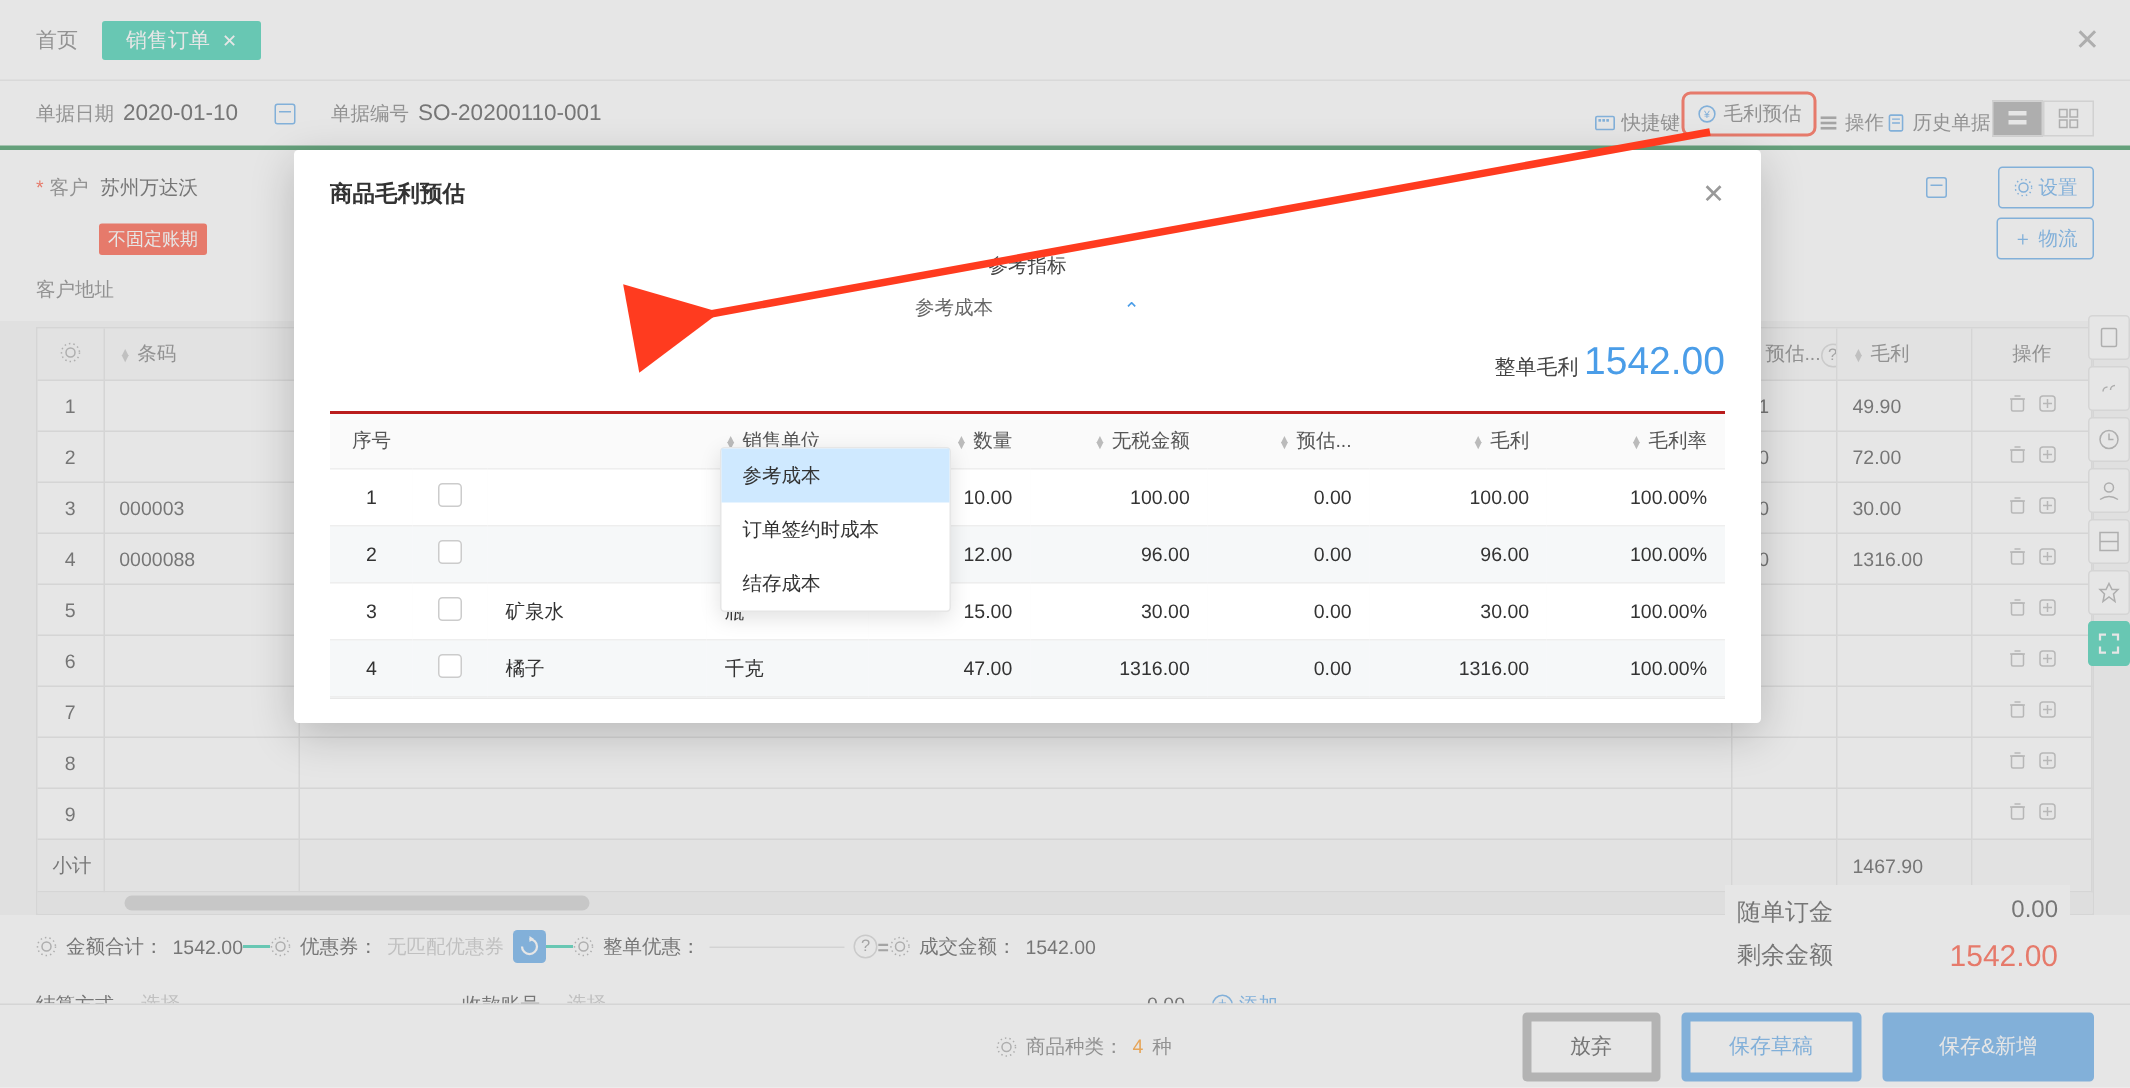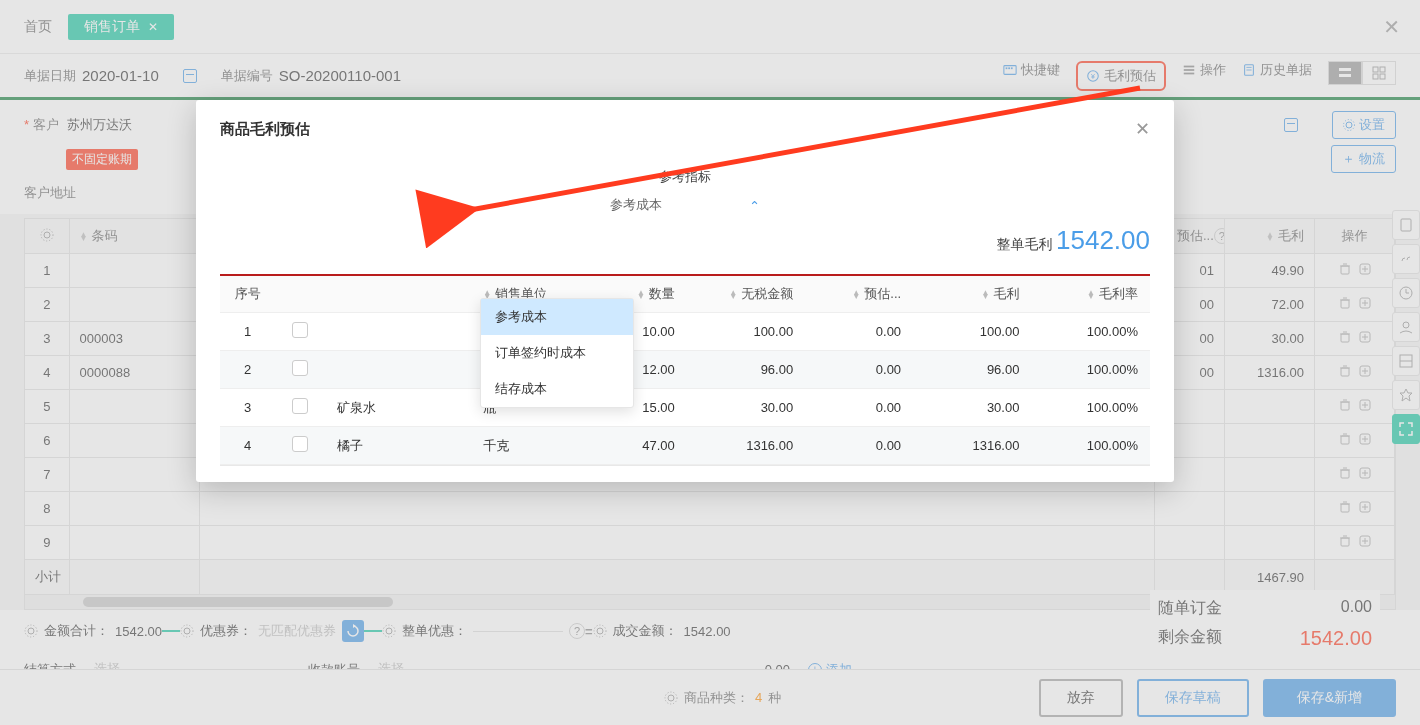--- a/index.html
+++ b/index.html
@@ -11,21 +11,21 @@
   .tab.active { background: #1ac7a2; color: #fff; border-radius: 2px; padding: 4px 16px; display: flex; align-items: center; gap: 8px; }
   .tab-close { font-size: 12px; }
   .topbar-close { margin-left: auto; font-size: 20px; color: #999; padding: 0 12px; cursor: pointer; }
   
   
   .doc-header { height: 46px; background: #fff; display: flex; align-items: center; padding: 0 24px; border-bottom: 3px solid #15803d; }
   .doc-header .label { color: #666; margin-right: 6px; }
   .doc-header .value { color: #333; margin-right: 24px; font-size: 15px; }
   .date-icon { width: 14px; height: 14px; border: 1px solid #4a9de8; border-radius: 2px; display: inline-block; margin-right: 24px; position: relative; }
   .date-icon::before { content:''; position:absolute; top:4px; left:2px; right:2px; height:1px; background:#4a9de8; }
-  .header-right { margin-left: auto; display: flex; align-items: flex-start; gap: 16px; }
+  .header-right { margin-left: auto; display: flex; align-items: flex-end; gap: 1px; }
   .header-action { color: #666; display: flex; align-items: center; gap: 4px; cursor: pointer; }
   .header-action .ico-sm { width: 14px; height: 14px; display: inline-block; }
   .highlight-box { border: 2px solid #ff3b1f; border-radius: 6px; padding: 4px 8px; }
   .view-toggles { display: flex; }
   .view-toggle { width: 34px; height: 24px; border: 1px solid #d9d9d9; background: #fff; display: flex; align-items: center; justify-content: center; }
   .view-toggle.active { background: #999; color:#fff; }
   
   
   .form-area { background: #fff; padding: 8px 24px 4px; }
   .form-row { display: flex; align-items: center; min-height: 34px; }
@@ -34,21 +34,21 @@
   .customer-value { color: #333; }
   .badge-red { background: #ff3b1f; color: #fff; padding: 2px 6px; font-size: 12px; border-radius: 2px; }
   .form-right { margin-left: auto; display: flex; align-items: center; gap: 10px; }
   .btn-outline-blue { border: 1px solid #4a9de8; color: #4a9de8; padding: 4px 10px; border-radius: 3px; background: #fff; display: flex; align-items: center; gap: 4px; cursor: pointer; font-size: 13px; }
   
   
   .main-table { background: #fff; margin: 4px 24px 0; border: 1px solid #e0e0e0; }
   .main-table table { width: 100%; border-collapse: collapse; table-layout: fixed; }
   .main-table th, .main-table td { border-right: 1px solid #e0e0e0; border-bottom: 1px solid #e0e0e0; padding: 8px 10px; font-size: 13px; text-align: left; white-space: nowrap; overflow: hidden; }
   .main-table th { background: #f7f7f7; color: #666; font-weight: normal; }
-  .main-table td.num, .main-table th.num { text-align: right; }
+  .main-table td.num, .main-table th.num { }
   .main-table td.center, .main-table th.center { text-align: center; }
   .sort-caret { display: inline-flex; flex-direction: column; line-height: 4px; font-size: 8px; color: #bbb; margin-right: 4px; vertical-align: middle; }
   .row-icon { color: #aaa; margin: 0 3px; cursor: pointer; }
   .subtotal-row td { background: #f7f7f7; }
   .hscroll { height: 14px; background: #f0f0f0; position: relative; }
   .hscroll-thumb { position: absolute; left: 58px; top: 2px; width: 310px; height: 10px; background: #c7c7c7; border-radius: 5px; }
   
   
   .totals-bar { display: flex; align-items: center; padding: 10px 24px; background: #fff; }
   .totals-bar .grp { display: flex; align-items: center; gap: 6px; }
@@ -69,21 +69,21 @@
   
   
   .right-summary { position: absolute; right: 40px; top: 590px; width: 230px; background: #fff; padding: 4px 8px; }
   .right-summary .line { display: flex; justify-content: space-between; padding: 4px 0; font-size: 16px; }
   .right-summary .red { color: #ff3b1f; font-size: 20px; }
   
   
   .footer { position: absolute; left: 0; right: 0; bottom: 0; height: 56px; background: #fff; border-top: 1px solid #e0e0e0; display: flex; align-items: center; justify-content: flex-start; padding: 0 24px; gap: 14px; }
   .footer .kinds { margin-right: auto; margin-left: 640px; display: flex; align-items: center; gap: 6px; color:#666; }
   .footer .kinds .orange { color: #ff8a00; }
-  .btn { padding: 8px 26px; border-radius: 3px; font-size: 14px; cursor: pointer; border: 2px solid #a3a3a3; background: #fff; color: #333; }
+  .btn { padding: 8px 26px; border-radius: 3px; font-size: 14px; cursor: pointer; border: 6px solid #a3a3a3; background: #fff; color: #333; }
   .btn.blue-outline { border-color: #4a9de8; color: #4a9de8; }
   .btn.blue { background: #4a9de8; border-color: #4a9de8; color: #fff; padding: 8px 32px; }
   
   
   .side-rail { position: absolute; right: 0; top: 210px; width: 28px; display: flex; flex-direction: column; gap: 4px; }
   .side-rail .rail-item { width: 28px; height: 30px; background: #fff; border: 1px solid #e0e0e0; border-radius: 3px; display: flex; align-items: center; justify-content: center; color: #999; cursor: pointer; }
   .side-rail .rail-item.active { background: #1ac7a2; color: #fff; border-color: #1ac7a2; }
   
   
   .mask { position: absolute; inset: 0; background: rgba(200,200,200,0.45); }

